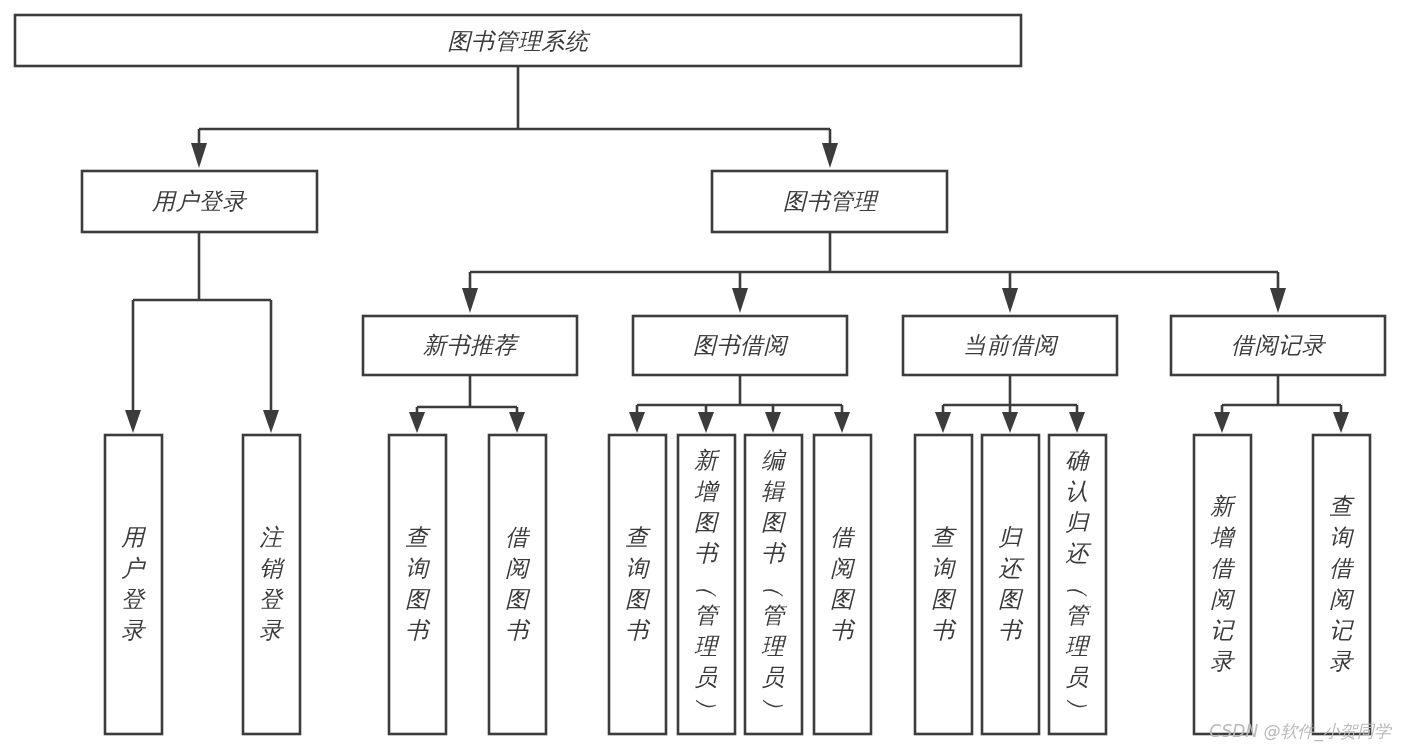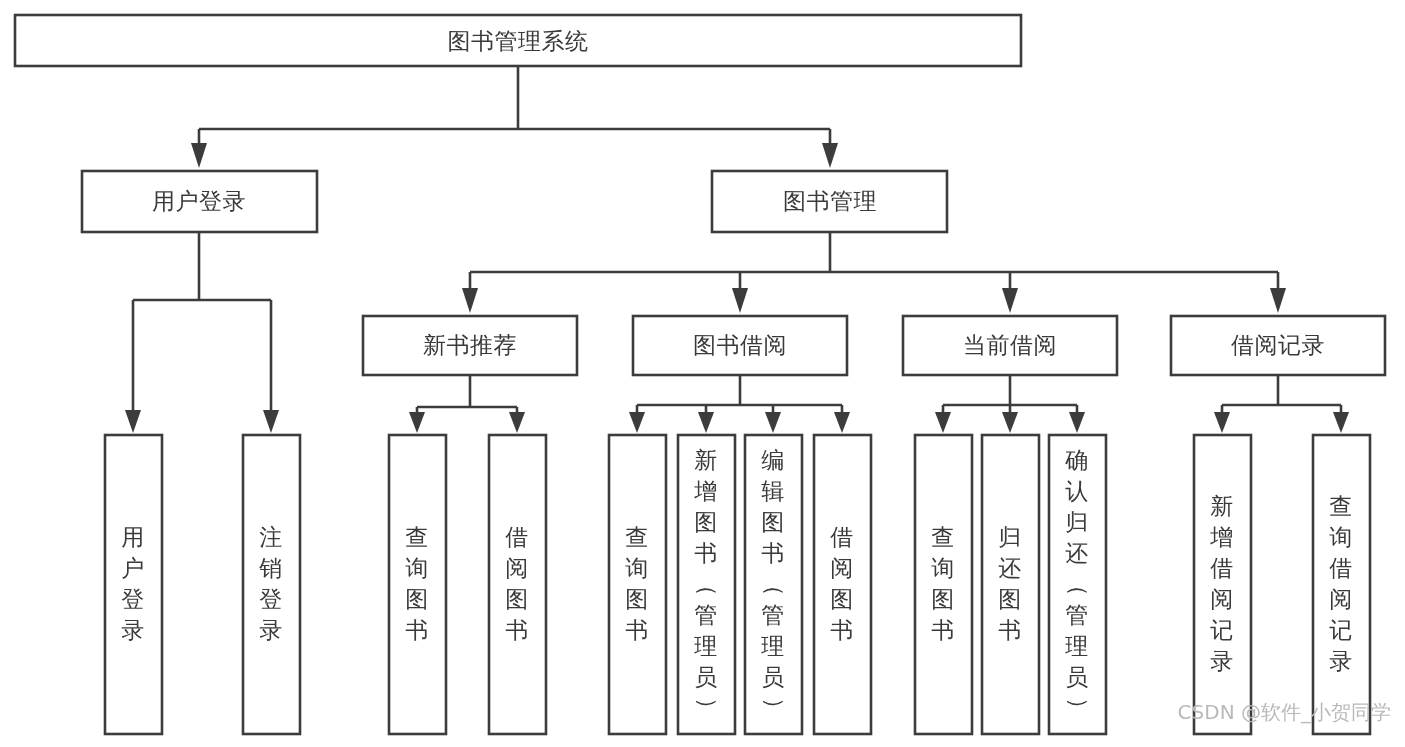--- a/index.html
+++ b/index.html
@@ -12,20 +12,21 @@
     height: 747px;
     font-family: "DejaVu Sans", "Liberation Sans", sans-serif;
     overflow: hidden;
     position: relative;
   }
   #diagram-root {
     position: relative;
     width: 1405px;
     height: 747px;
     background: #ffffff;
+    font-style: italic;
   }
   svg.diagram-canvas {
     position: absolute;
     left: 0;
     top: 0;
     width: 1405px;
     height: 747px;
     display: block;
   }
   .node-box {
@@ -56,23 +57,23 @@
     font-size: 23px;
     fill: #3a3a3a;
     letter-spacing: 0.5px;
   }
   .vert-char {
     text-anchor: middle;
   }
   .watermark {
     position: absolute;
     right: 14px;
-    bottom: 21px;
+    bottom: 4px;
     font-family: "DejaVu Sans", "Liberation Sans", sans-serif;
-    font-size: 20px;
+    font-size: 17px;
     color: #b9b9b9;
     white-space: nowrap;
     pointer-events: none;
     user-select: none;
   }
 </style>
 </head>
 <body>
 
 <div id="diagram-root">

